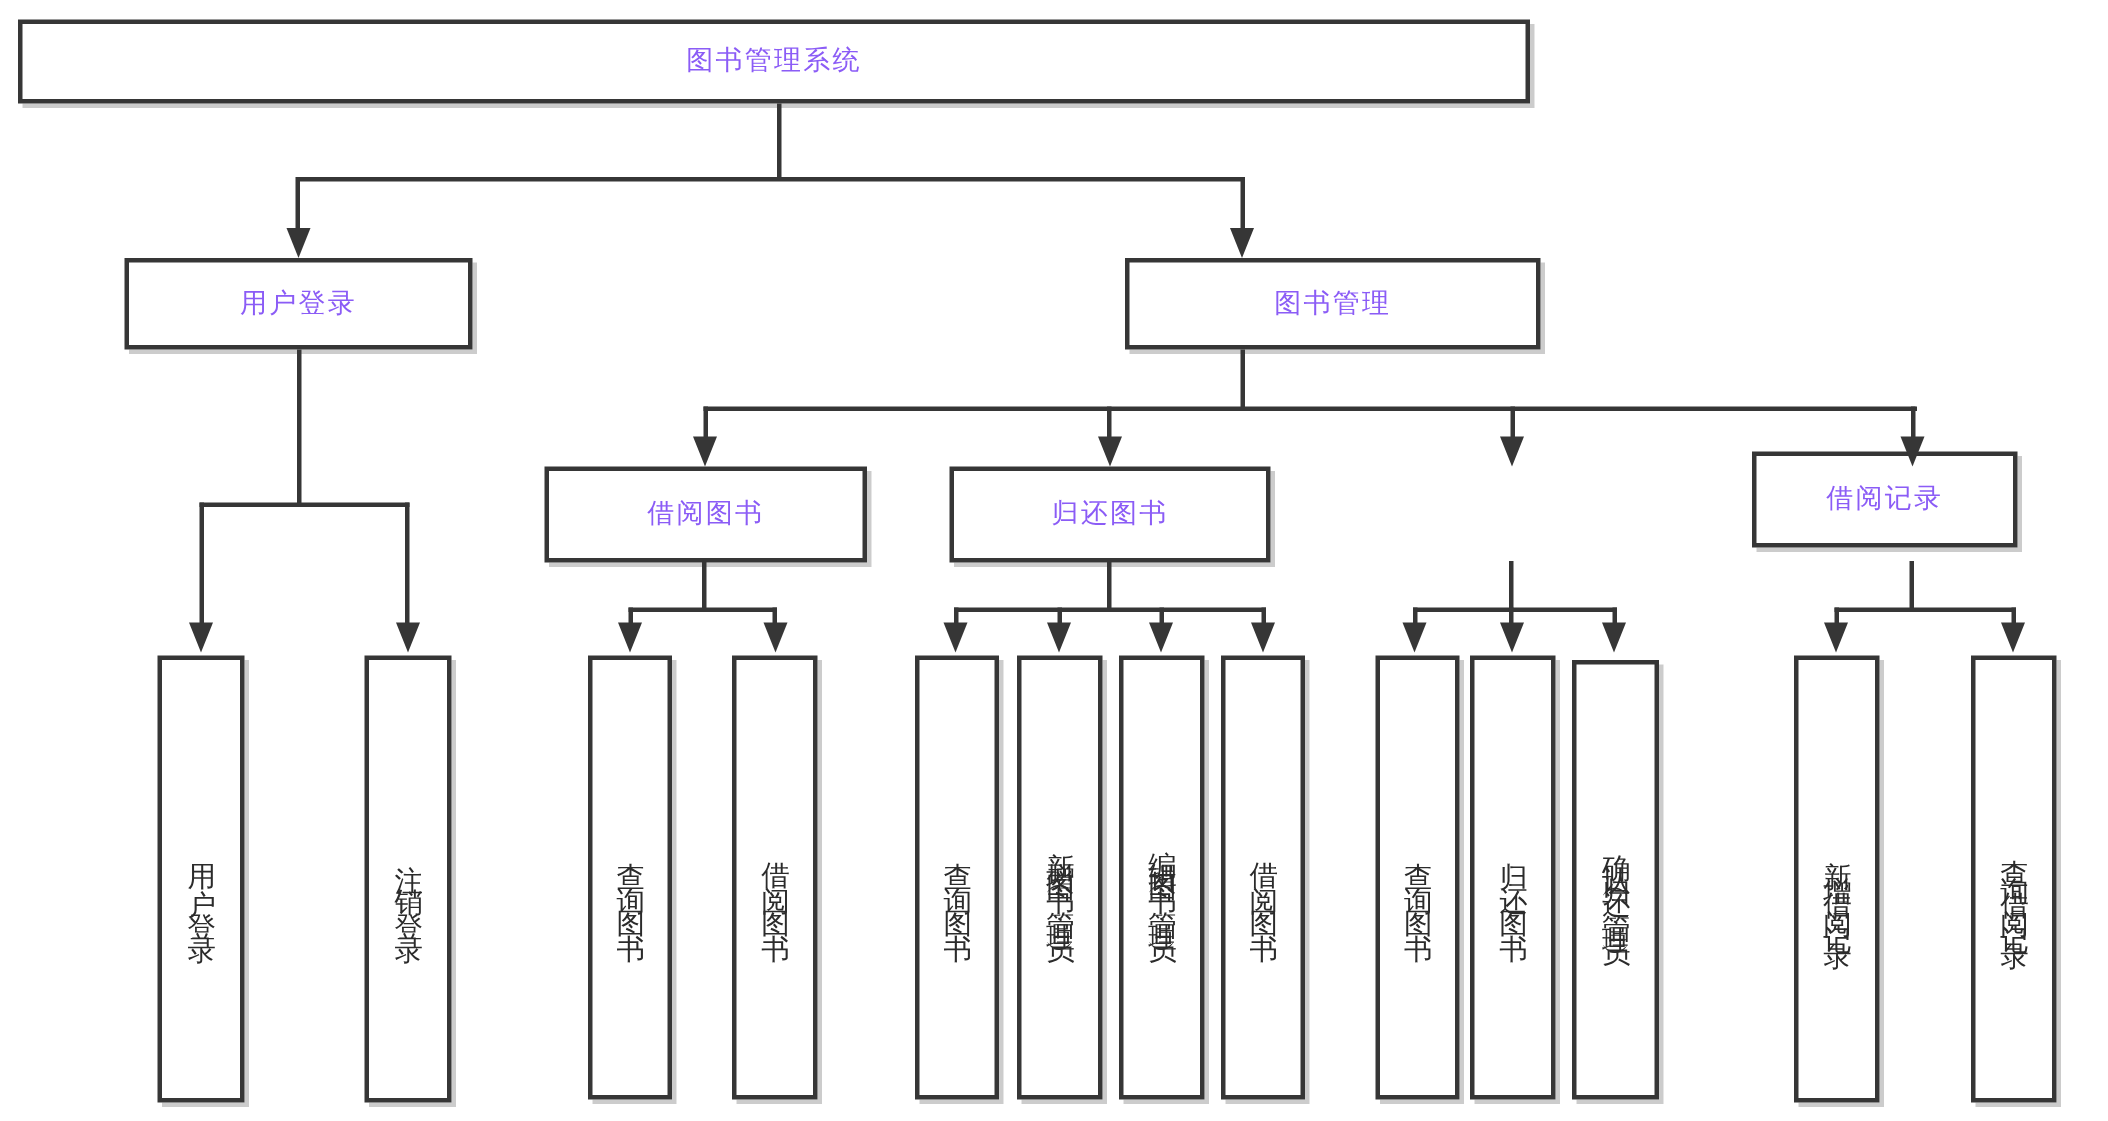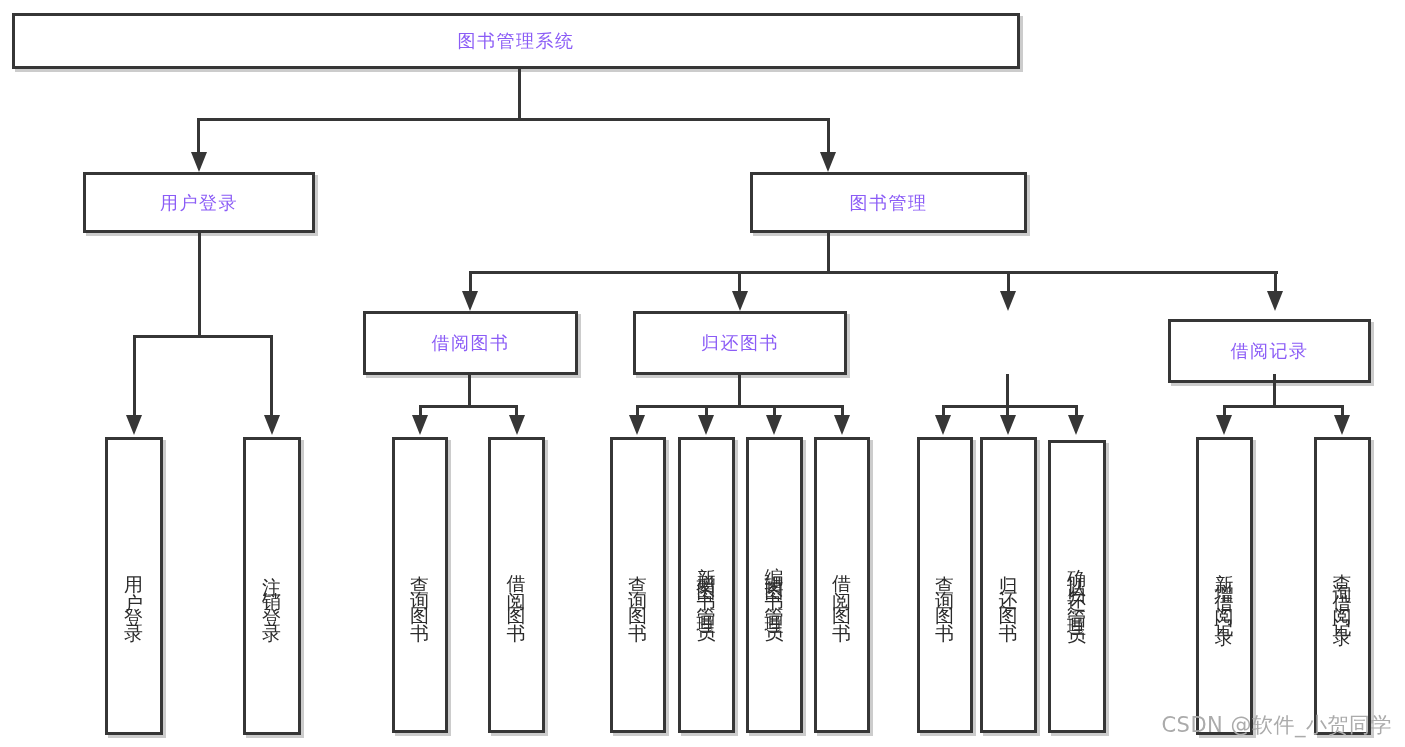--- a/index.html
+++ b/index.html
@@ -48,21 +48,21 @@
   <div class="hbox" style="left:750px;top:172px;width:277px;height:61px">
     <span class="hlabel">图书管理</span>
   </div>
 
   <div class="hbox" style="left:363px;top:311px;width:215px;height:64px">
     <span class="hlabel">借阅图书</span>
   </div>
   <div class="hbox" style="left:633px;top:311px;width:214px;height:64px">
     <span class="hlabel">归还图书</span>
   </div>
-  <div class="hbox" style="left:1168px;top:319px;width:203px;height:64px">
+  <div class="hbox" style="left:1168px;top:301px;width:177px;height:64px">
     <span class="hlabel">借阅记录</span>
   </div>
 
   <div class="vbox" style="left:105px;top:437px;width:58px;height:298px">
     <span class="vlabel">用户登录</span>
   </div>
   <div class="vbox" style="left:243px;top:437px;width:58px;height:298px">
     <span class="vlabel">注销登录</span>
   </div>
 
@@ -96,21 +96,20 @@
     <span class="vlabel ls9">确认归还（管理员）</span>
   </div>
 
   <div class="vbox" style="left:1196px;top:437px;width:57px;height:298px">
     <span class="vlabel ls6">新增借阅记录</span>
   </div>
   <div class="vbox" style="left:1314px;top:437px;width:57px;height:298px">
     <span class="vlabel ls6">查询借阅记录</span>
   </div>
 
-  <div class="watermark">CSDN @软件_小贺同学</div>
 <div class="line" style="left: 518px; top: 69px; width: 3px; height: 51px;"></div>
     <div class="line" style="left: 198px; top: 118px; width: 632px; height: 3px;"></div>
     <div class="line" style="left: 197px; top: 118px; width: 3px; height: 36px;"></div>
     <div class="line" style="left: 827px; top: 118px; width: 3px; height: 36px;"></div>
     <div class="line" style="left: 198px; top: 233px; width: 3px; height: 104px;"></div>
     <div class="line" style="left: 133px; top: 335px; width: 140px; height: 3px;"></div>
     <div class="line" style="left: 133px; top: 335px; width: 3px; height: 82px;"></div>
     <div class="line" style="left: 270px; top: 335px; width: 3px; height: 82px;"></div>
     <div class="line" style="left: 827px; top: 233px; width: 3px; height: 40px;"></div>
     <div class="line" style="left: 469px; top: 271px; width: 809px; height: 3px;"></div>

